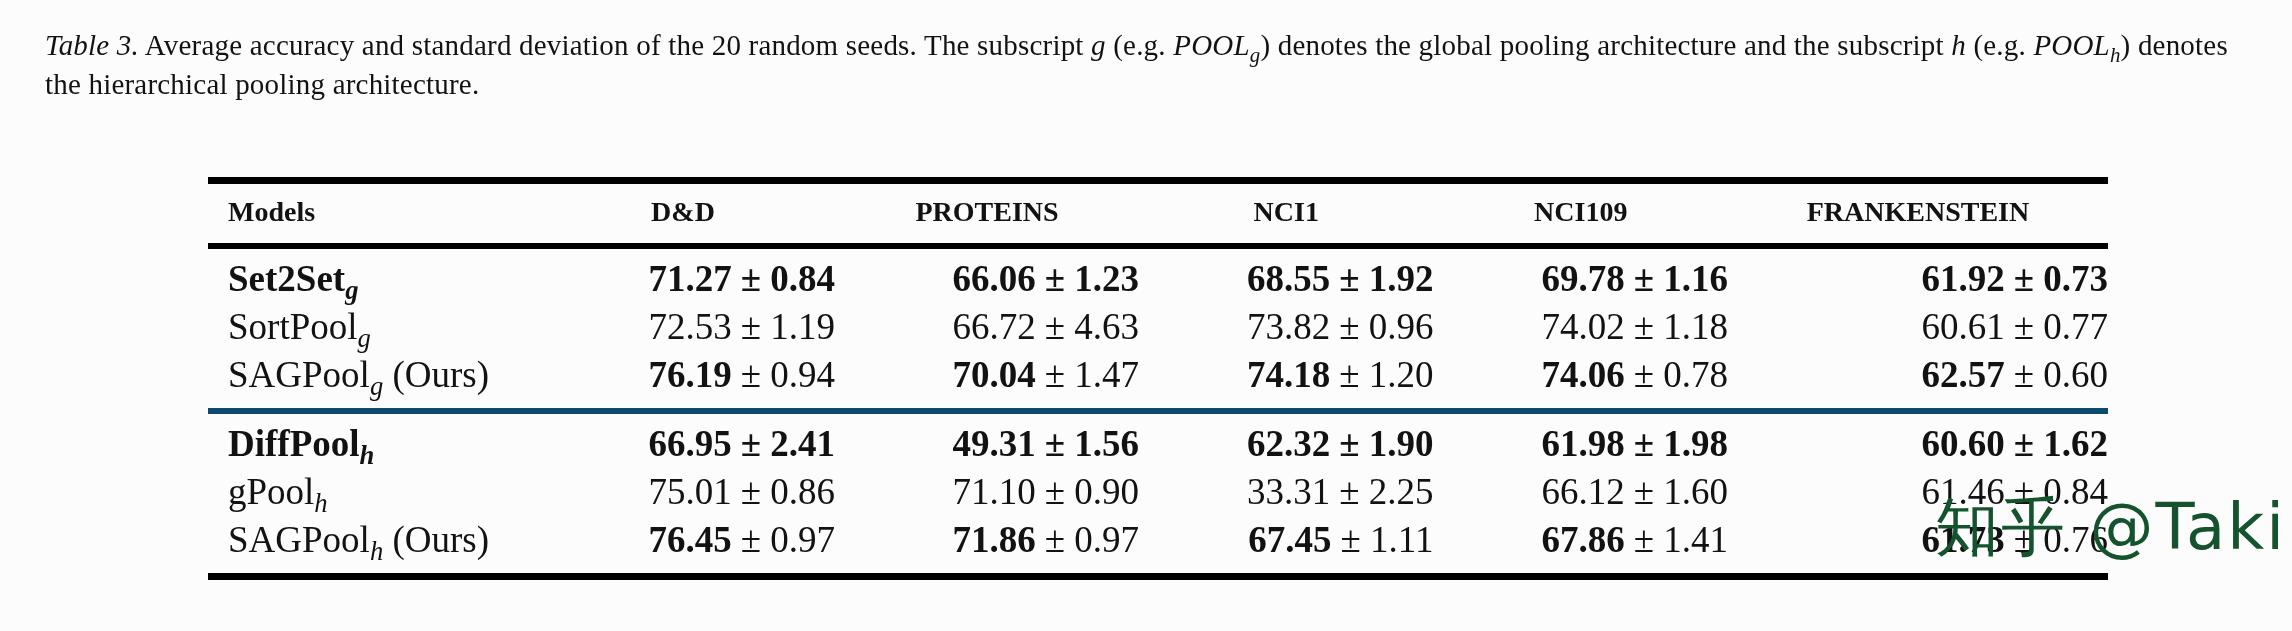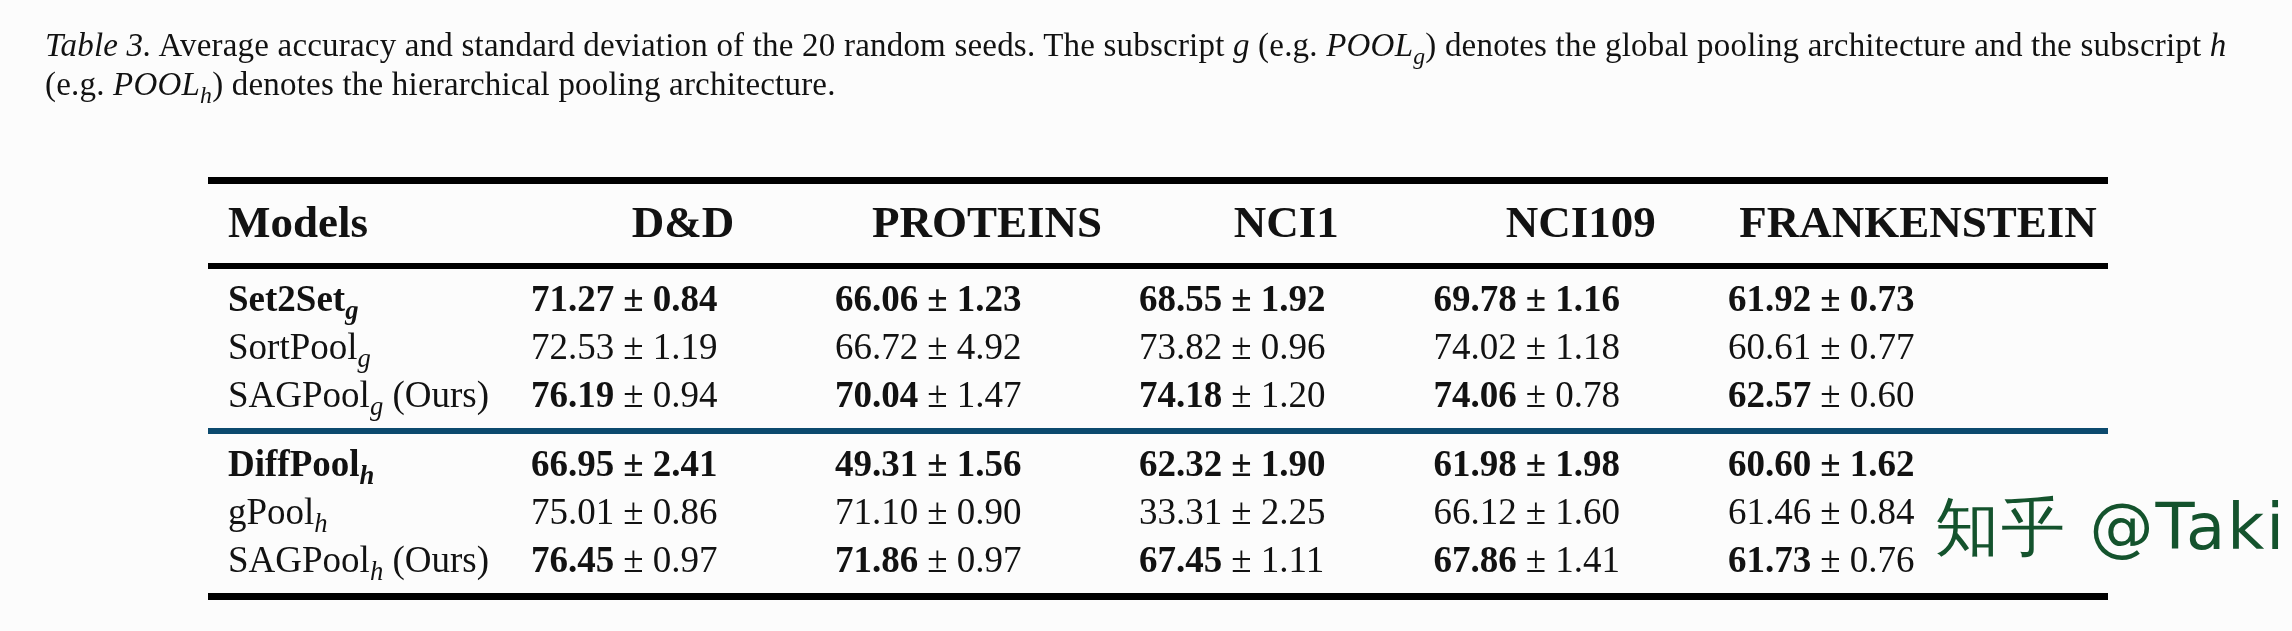--- a/index.html
+++ b/index.html
@@ -14,21 +14,21 @@
     font-family: "Liberation Serif", serif;
     position: relative;
     overflow: hidden;
   }
   
   .caption {
     position: absolute;
     left: 45px;
     top: 26px;
     width: 2225px;
-    font-size: 33px;
+    font-size: 29px;
     line-height: 39px;
     letter-spacing: 0.2px;
   }
   .caption .it { font-style: italic; }
   .caption .math { font-style: italic; }
   .caption sub {
     font-style: italic;
     font-size: 0.72em;
     line-height: 0;
   }
@@ -44,28 +44,28 @@
     border-collapse: collapse;
     font-size: 37px;
     border-top: 7px solid #000;
     border-bottom: 7px solid #000;
   }
   table.results th {
     font-weight: bold;
     text-align: center;
     padding: 12px 0 15px 0;
     border-bottom: 6px solid #000;
-    font-size: 45px;
+    font-size: 28px;
   }
   table.results th.models {
     text-align: left;
     padding-left: 20px;
   }
   table.results td {
-    text-align: left;
+    text-align: right;
     height: 48px;
     padding: 0;
     line-height: 48px;
     white-space: nowrap;
   }
   table.results td.model {
     text-align: left;
     padding-left: 20px;
   }
   table.results tbody tr:first-child td { padding-top: 6px; font-weight: bold; }
@@ -125,21 +125,21 @@
         <td class="model"><span>Set2Set</span><sub class="msub">g</sub><span></span></td>
         <td><span class="mean">71.27</span><span class="std">± 0.84</span></td>
         <td><span class="mean">66.06</span><span class="std">± 1.23</span></td>
         <td><span class="mean">68.55</span><span class="std">± 1.92</span></td>
         <td><span class="mean">69.78</span><span class="std">± 1.16</span></td>
         <td><span class="mean">61.92</span><span class="std">± 0.73</span></td>
       </tr>
       <tr>
         <td class="model"><span>SortPool</span><sub class="msub">g</sub><span></span></td>
         <td><span class="mean">72.53</span><span class="std">± 1.19</span></td>
-        <td><span class="mean">66.72</span><span class="std">± 4.92</span></td>
+        <td><span class="mean">66.72</span><span class="std">± 4.63</span></td>
         <td><span class="mean">73.82</span><span class="std">± 0.96</span></td>
         <td><span class="mean">74.02</span><span class="std">± 1.18</span></td>
         <td><span class="mean">60.61</span><span class="std">± 0.77</span></td>
       </tr>
       <tr class="best">
         <td class="model"><span>SAGPool</span><sub class="msub">g</sub><span> (Ours)</span></td>
         <td><span class="mean">76.19</span><span class="std">± 0.94</span></td>
         <td><span class="mean">70.04</span><span class="std">± 1.47</span></td>
         <td><span class="mean">74.18</span><span class="std">± 1.20</span></td>
         <td><span class="mean">74.06</span><span class="std">± 0.78</span></td>

